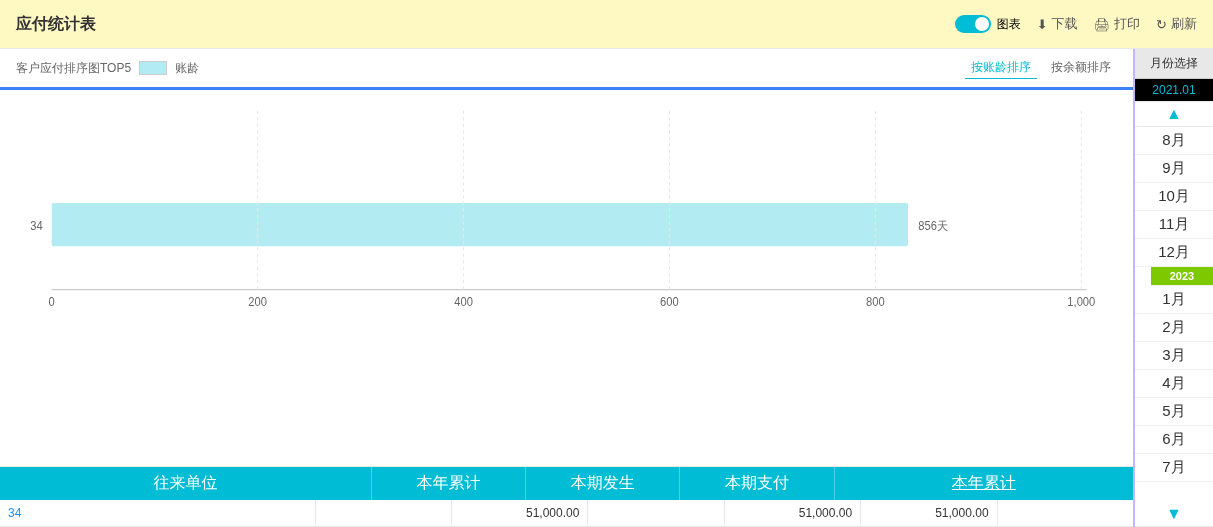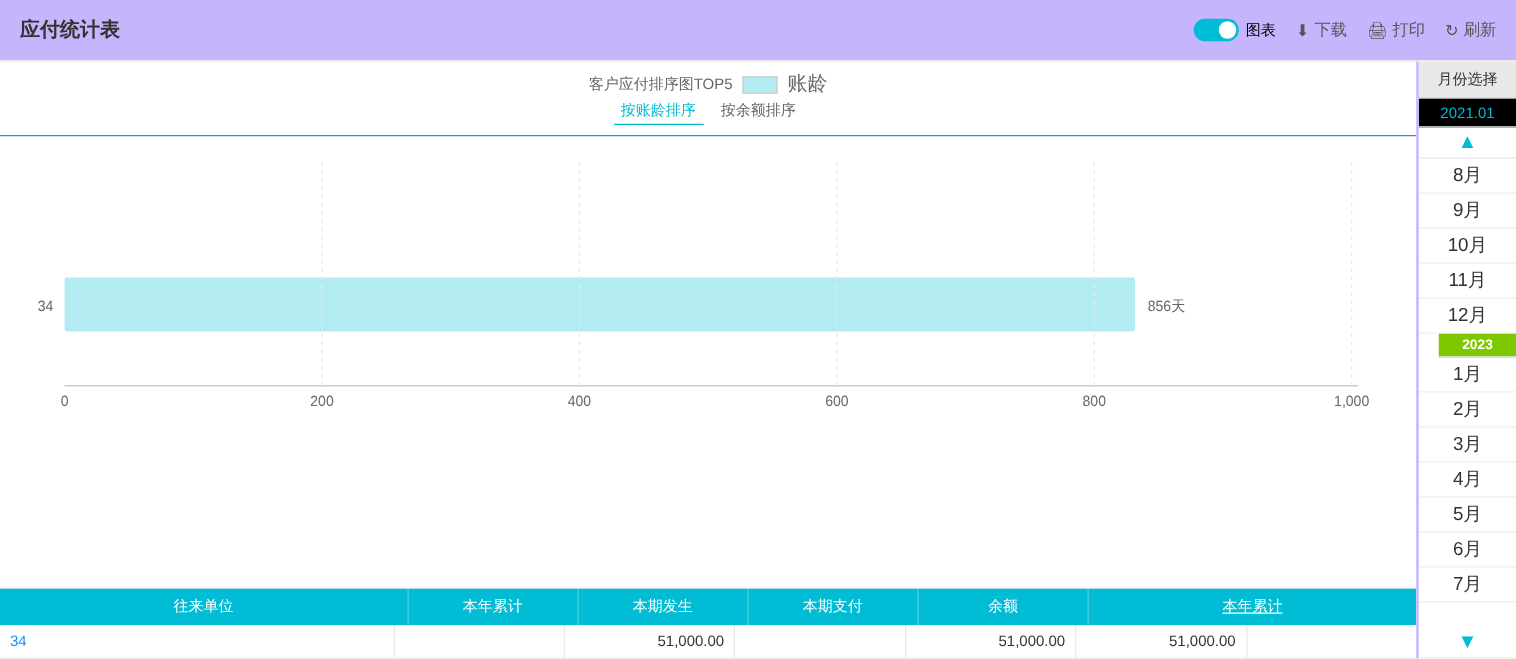--- a/index.html
+++ b/index.html
@@ -1,50 +1,50 @@
 <!DOCTYPE html>
 <html><head>
   <meta charset="utf-8">
   <style>
     * { box-sizing: border-box; margin: 0; padding: 0; }
     body { font-family: 'Microsoft YaHei', Arial, sans-serif; font-size: 12px; background: #f0f2f5; }
 
     .app-container { width: 1213px; height: 527px; display: flex; flex-direction: column; background: #fff; }
 
     
-    .header { display: flex; align-items: center; justify-content: space-between; padding: 24px 16px; background: #c4b5fd; border-bottom: 1px solid #e8e8e8; height: 40px; }
+    .header { display: flex; align-items: center; justify-content: space-between; padding: 24px 16px; background: #fef9c3; border-bottom: 1px solid #e8e8e8; height: 40px; }
     .header-title { font-size: 16px; font-weight: bold; color: #333; }
     .header-actions { display: flex; align-items: center; gap: 16px; margin-left: 20px; }
     .toggle-wrap { display: flex; align-items: center; gap: 6px; }
     .toggle { width: 36px; height: 18px; background: #00bcd4; border-radius: 9px; position: relative; cursor: pointer; }
     .toggle::after { content: ''; position: absolute; width: 14px; height: 14px; background: #fff; border-radius: 50%; top: 2px; right: 2px; }
     .action-btn { display: flex; align-items: center; gap: 4px; color: #555; cursor: pointer; font-size: 13px; }
 
     
     .main-content { display: flex; flex: 1; overflow: hidden; }
 
     
     .chart-section { flex: 1; display: flex; flex-direction: column; overflow: hidden; }
 
     
-    .chart-controls { display: flex; align-items: center; justify-content: space-between; padding: 8px 16px; border-bottom: 1px solid #3b82f6; flex-direction: column; }
+    .chart-controls { display: flex; align-items: center; justify-content: space-between; padding: 8px 16px; border-bottom: 3px solid #3b82f6; }
     .chart-legend { display: flex; align-items: center; gap: 8px; }
     .legend-label { color: #666; font-size: 12px; }
     .legend-box { width: 28px; height: 14px; background: #b2ebf2; border: 1px solid #ccc; }
-    .legend-text { color: #666; font-size: 16px; }
+    .legend-text { color: #666; font-size: 12px; }
     .sort-btns { display: flex; gap: 8px; }
     .sort-btn { color: #666; font-size: 12px; cursor: pointer; padding: 2px 6px; border-bottom: 1px solid transparent; }
     .sort-btn.active { color: #00bcd4; border-bottom: 1px solid #00bcd4; }
 
     
     .chart-area { flex: 1; padding: 10px 16px 0 16px; position: relative; }
 
     
     .table-section { border-top: 1px solid #e8e8e8; }
-    .th { text-align: center; padding: 6px 4px; border-right: 1px solid rgba(255,255,255,0.3); font-size: 12px; }
+    .th { text-align: center; padding: 6px 4px; border-right: 1px solid rgba(255,255,255,0.3); font-size: 16px; }
     .th.col-unit { flex: 2; }
     .th.col-period-bal { flex: 1; }
     .th.col-period-occur { flex: 1; }
     .th.col-period-pay { flex: 1; }
     .th.col-balance { flex: 1; }
     .th.col-year-acc { flex: 2; border-right: none; }
 
     .table-header-row1 { display: flex; background: #00bcd4; color: #fff; width: 100%; }
     .table-header-row2 { display: flex; background: #00bcd4; color: #fff; width: 100%; border-top: 1px solid rgba(255,255,255,0.3); }
 
@@ -135,21 +135,20 @@
         </svg>
       </div>
 
       <div class="table-section">
 
         <div class="table-header-row1">
           <div class="th col-unit" style="flex:2.5; border-right:1px solid rgba(255,255,255,0.3);">往来单位</div>
           <div class="th col-period-bal" style="flex:1; border-right:1px solid rgba(255,255,255,0.3);">本年累计</div>
           <div class="th col-period-occur" style="flex:1; border-right:1px solid rgba(255,255,255,0.3);">本期发生</div>
           <div class="th col-period-pay" style="flex:1; border-right:1px solid rgba(255,255,255,0.3);">本期支付</div>
-          <div class="th col-balance" style="flex:1; border-right:1px solid rgba(255,255,255,0.3);">余额</div>
           <div class="th col-year-acc" style="flex:2; border-right:none;text-decoration:underline;">本年累计</div>
         </div>
 
 
         <div class="table-body">
           <div class="table-row">
             <div class="td col-unit" style="flex:2.5; border-right:1px solid #e8e8e8;">
               <a href="#">34</a>
             </div>
             <div class="td" style="flex:1; border-right:1px solid #e8e8e8;"></div>

